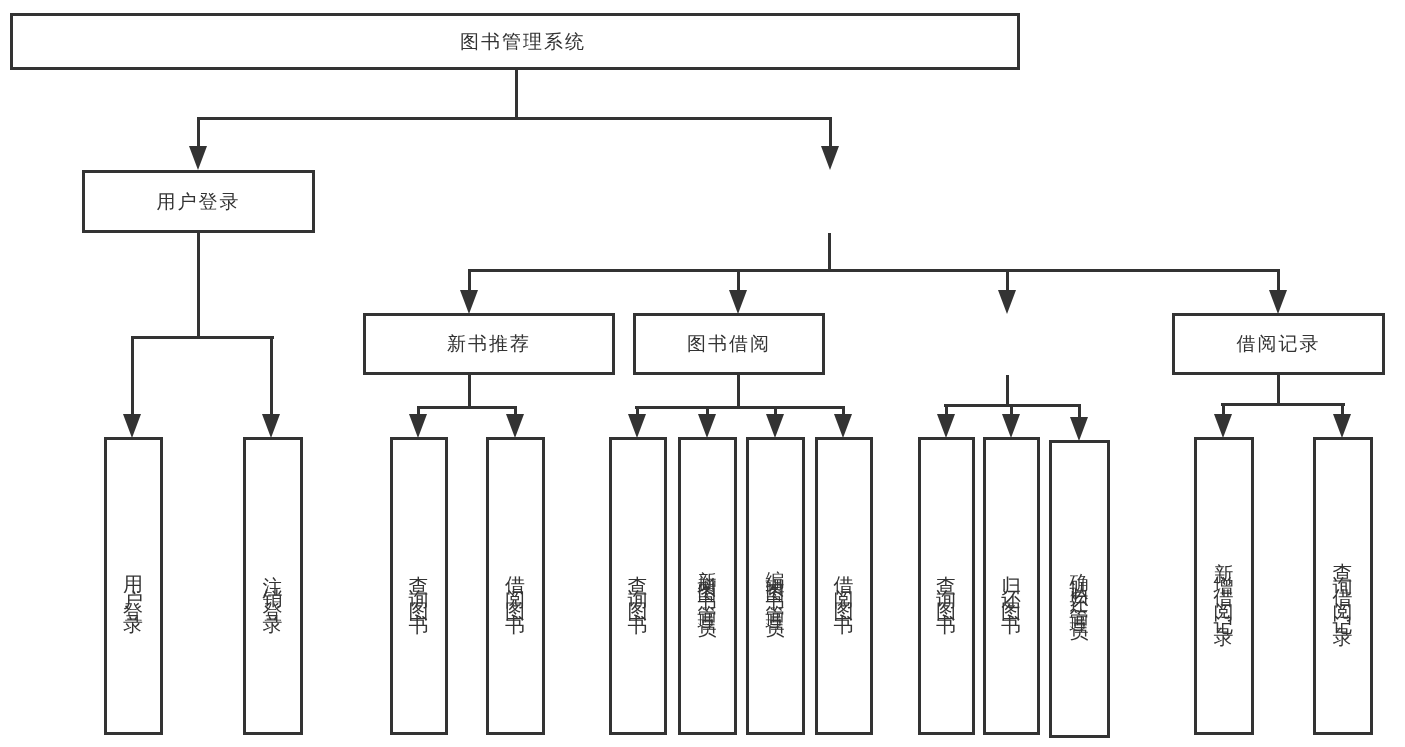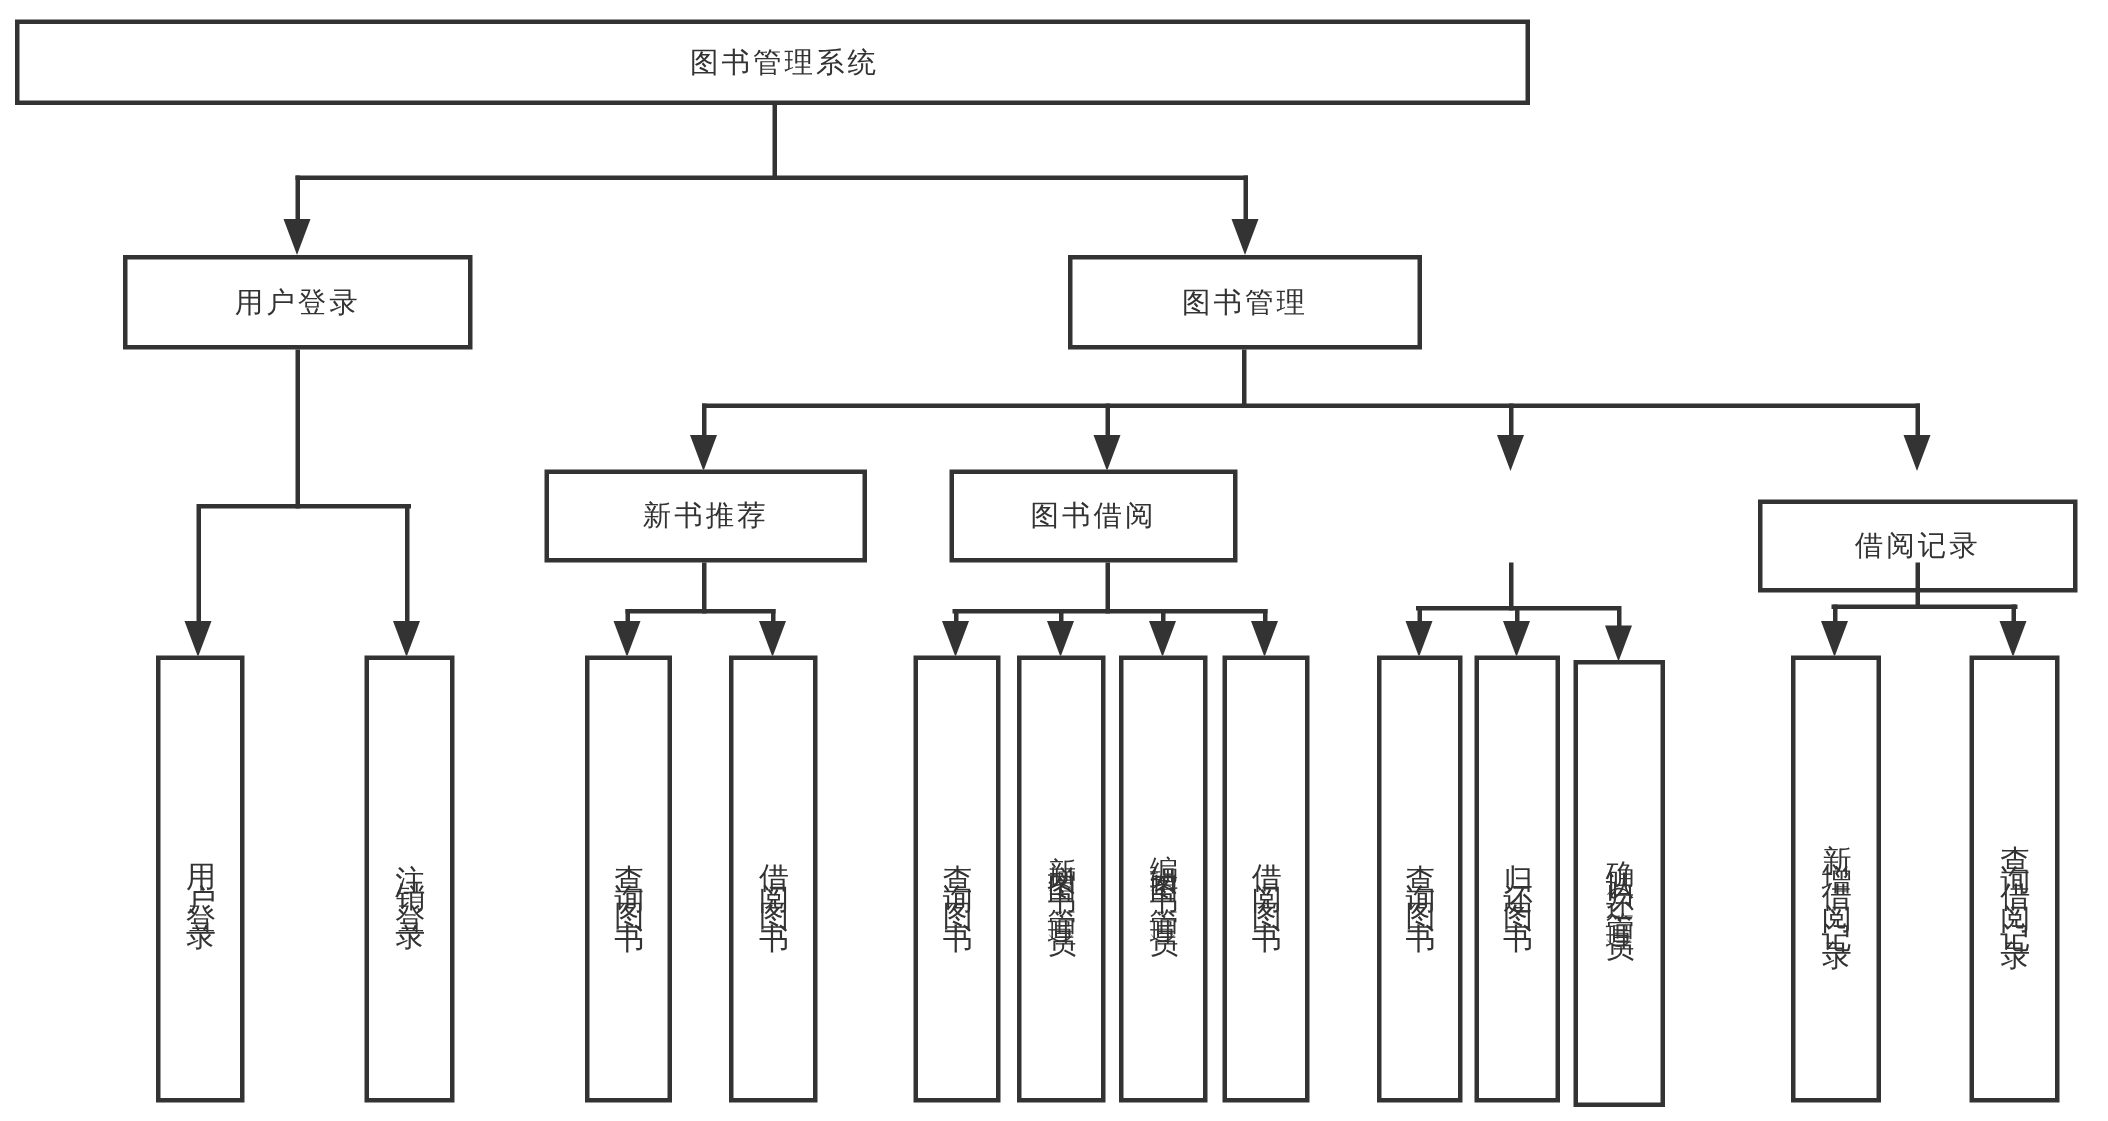--- a/index.html
+++ b/index.html
@@ -44,24 +44,24 @@
     position: absolute; width: 0; height: 0;
     border-left: 9px solid transparent;
     border-right: 9px solid transparent;
     border-top: 24px solid #333333;
   }
 
   
   .n-root { left: 10px;  top: 13px;  width: 1010px; height: 57px; padding-left: 16px; }
   .n-l2a  { left: 82px;  top: 170px; width: 233px;  height: 63px; }
   .n-l2b  { left: 712px; top: 170px; width: 236px;  height: 63px; }
-  .n-l3a  { left: 363px; top: 313px; width: 215px;  height: 62px; }
+  .n-l3a  { left: 363px; top: 313px; width: 252px;  height: 62px; }
   .n-l3b  { left: 633px; top: 313px; width: 192px;  height: 62px; }
   .n-l3c  { left: 902px; top: 313px; width: 211px;  height: 62px; }
-  .n-l3d  { left: 1172px;top: 313px; width: 213px;  height: 62px; margin-top: 20px; }
+  .n-l3d  { left: 1172px;top: 313px; width: 213px;  height: 62px; }
 
   .leaf { top: 437px; height: 298px; }
   .n-ul1 { left: 104px;  width: 59px; }
   .n-ul2 { left: 243px;  width: 60px; }
   .n-nb1 { left: 390px;  width: 58px; }
   .n-nb2 { left: 486px;  width: 59px; }
   .n-bb1 { left: 609px;  width: 58px; }
   .n-bb2 { left: 678px;  width: 59px; }
   .n-bb3 { left: 746px;  width: 59px; }
   .n-bb4 { left: 815px;  width: 58px; }
@@ -92,23 +92,20 @@
   <div class="vline" style="left:515px; top:70px; height:49px;"></div>
   <div class="hline" style="left:197px; top:117px; width:635px;"></div>
   <div class="vline" style="left:197px; top:117px; height:34px;"></div>
   <div class="ahead" style="left:189px; top:146px;"></div>
   <div class="vline" style="left:829px; top:117px; height:34px;"></div>
   <div class="ahead" style="left:821px; top:146px;"></div>
 
   <div class="node n-l2a">
     <span class="hlabel">用户登录</span>
   </div>
-  <div class="node n-l2b">
-    <span class="hlabel">图书管理</span>
-  </div>
 
   <div class="vline" style="left:197px; top:233px; height:106px;"></div>
   <div class="hline" style="left:132px; top:336px; width:142px;"></div>
   <div class="vline" style="left:131px; top:336px; height:82px;"></div>
   <div class="ahead" style="left:123px; top:414px;"></div>
   <div class="vline" style="left:270px; top:336px; height:82px;"></div>
   <div class="ahead" style="left:262px; top:414px;"></div>
 
   <div class="vline" style="left:828px; top:233px; height:39px;"></div>
   <div class="hline" style="left:468px; top:269px; width:812px;"></div>

